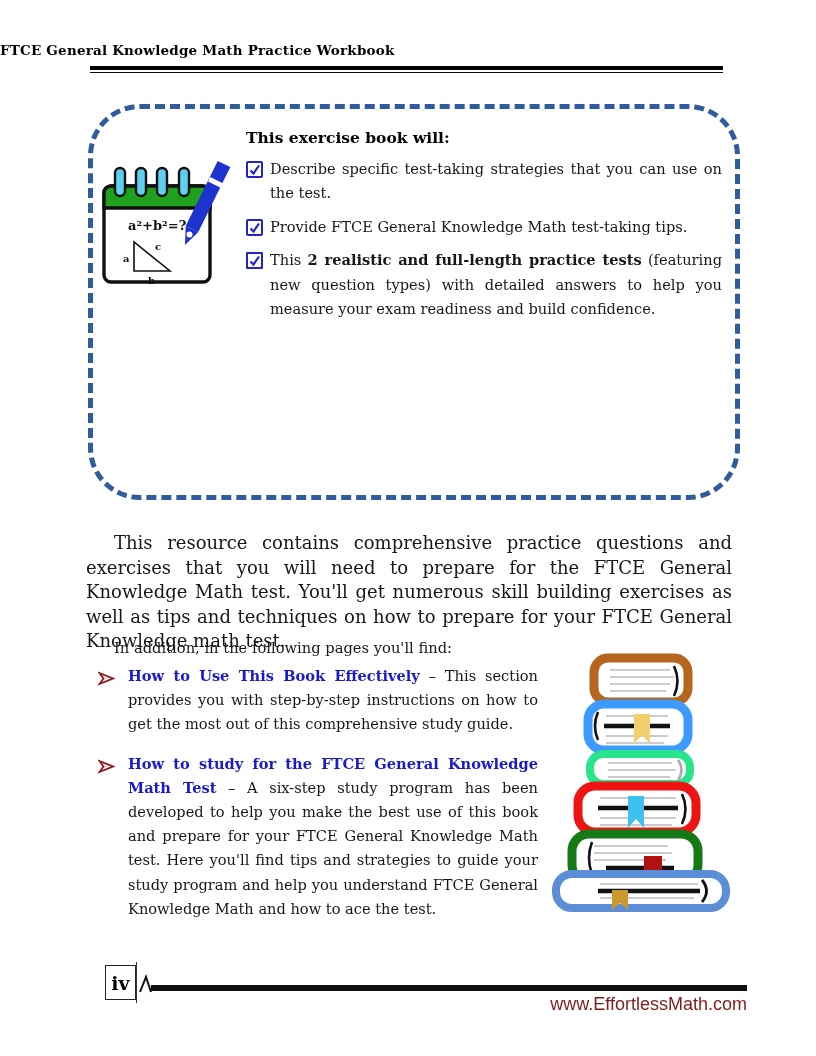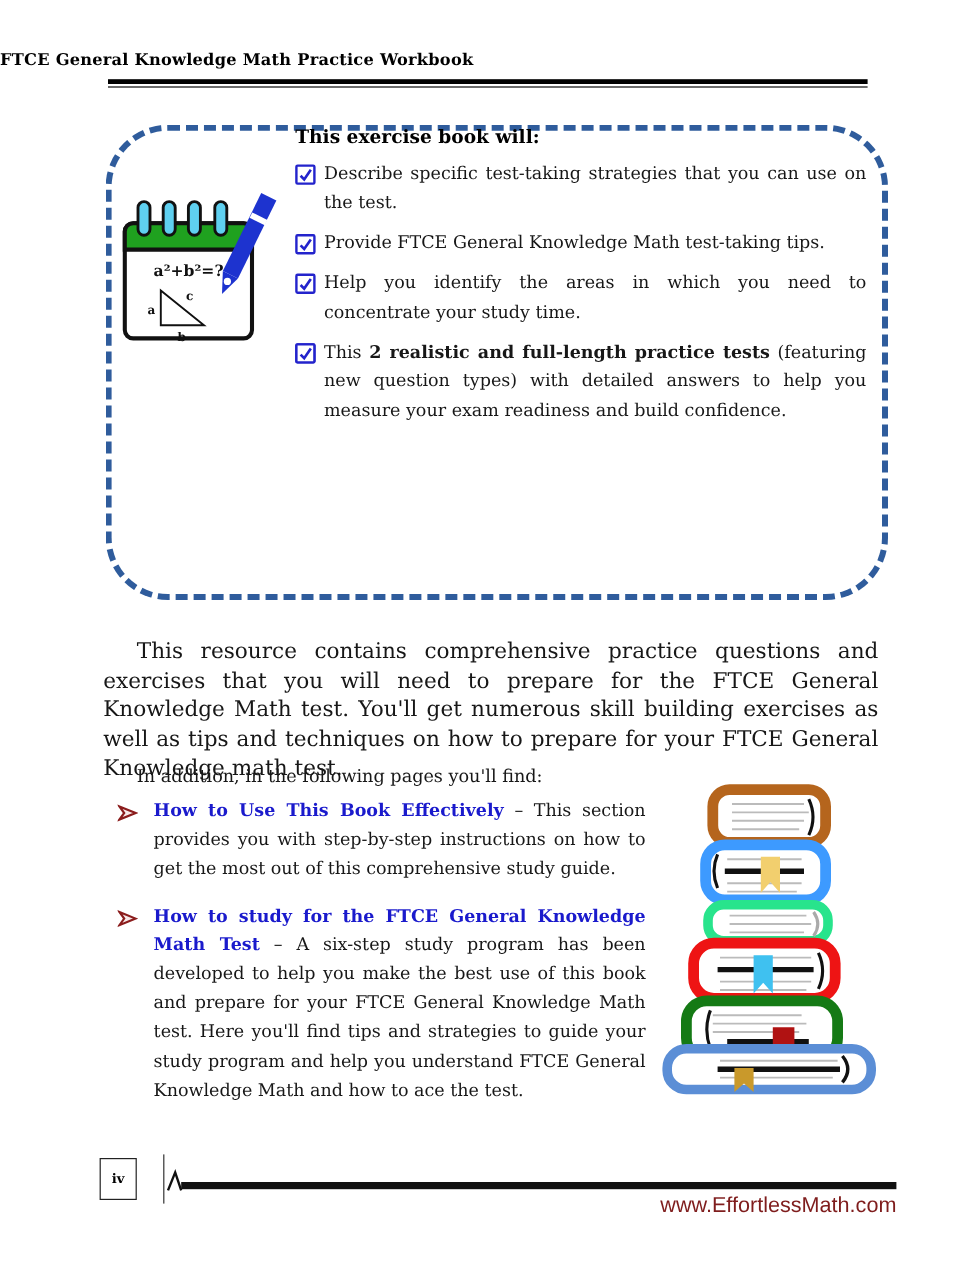--- a/index.html
+++ b/index.html
@@ -13,21 +13,21 @@
     position:absolute;left:0;top:42px;width:100%;text-align:left;
     font-size:13.5px;font-weight:bold;letter-spacing:.2px;color:#000;
   }
   .rule-a{position:absolute;left:90px;top:66px;width:633px;height:3.5px;background:#000;}
   .rule-b{position:absolute;left:90px;top:71.5px;width:633px;height:1.8px;background:#0a0a0a;}
   
   .dash-box{
     position:absolute;left:88px;top:104px;width:642px;height:386px;
     border:5px dashed #2f5c9c;border-radius:52px;
   }
-  .box-content{position:absolute;left:246px;top:104px;width:476px;}
+  .box-content{position:absolute;left:246px;top:128px;width:476px;}
   .box-title{font-size:15.5px;font-weight:bold;color:#000;margin:0 0 10px 0;}
   .check-item{
     position:relative;padding-left:24px;margin-bottom:9px;
     font-size:14.6px;line-height:24.4px;text-align:justify;
   }
   .cbx{
     position:absolute;left:0;top:4px;width:13px;height:13px;
     border:2px solid #2323cc;border-radius:2px;background:#fff;
   }
   .cbx svg{position:absolute;left:0;top:0;}
@@ -42,23 +42,23 @@
   .bullets{position:absolute;left:98px;top:664px;width:440px;}
   .bullet{
     position:relative;padding-left:30px;margin-bottom:15px;
     font-size:14.6px;line-height:24.2px;text-align:justify;
   }
   .bullet .arrow{position:absolute;left:0;top:5px;}
   .bullet-title{font-weight:bold;color:#1a1acc;}
   .books-svg{position:absolute;left:548px;top:652px;}
   
   .pageno-box{
-    position:absolute;left:83px;top:965px;width:29px;height:33px;
+    position:absolute;left:105px;top:965px;width:29px;height:33px;
     border:1.6px solid #222;display:flex;align-items:center;justify-content:center;
-    font-size:11px;font-weight:bold;color:#000;background:#fff;
+    font-size:19px;font-weight:bold;color:#000;background:#fff;
   }
   .footer-vline{position:absolute;left:136px;top:962px;width:1.4px;height:41px;background:#333;}
   .footer-line-svg{position:absolute;left:138px;top:972px;}
   .site-link{
     position:absolute;right:69px;top:994px;font-family:"Liberation Sans","DejaVu Sans",sans-serif;
     font-size:18px;color:#7f1d1d;text-decoration:none;
   }
 </style>
 </head>
 <body>
@@ -111,21 +111,20 @@
           </svg>
         </span>
       <span><span>Provide FTCE General Knowledge Math test-taking tips.</span><b></b><span></span></span>
     </div>
     <div class="check-item">
       <span class="cbx">
           <svg width="13" height="13" viewBox="0 0 13 13">
             <polyline points="2.5,7.5 5.5,10.5 11,2.5" fill="none" stroke="#2323cc" stroke-width="2.2"></polyline>
           </svg>
         </span>
-      <span><span>Help you identify the areas in which you need to concentrate your study time.</span><b></b><span></span></span>
     </div>
     <div class="check-item">
       <span class="cbx">
           <svg width="13" height="13" viewBox="0 0 13 13">
             <polyline points="2.5,7.5 5.5,10.5 11,2.5" fill="none" stroke="#2323cc" stroke-width="2.2"></polyline>
           </svg>
         </span>
     </div>
     <div class="check-item">
       <span class="cbx">

